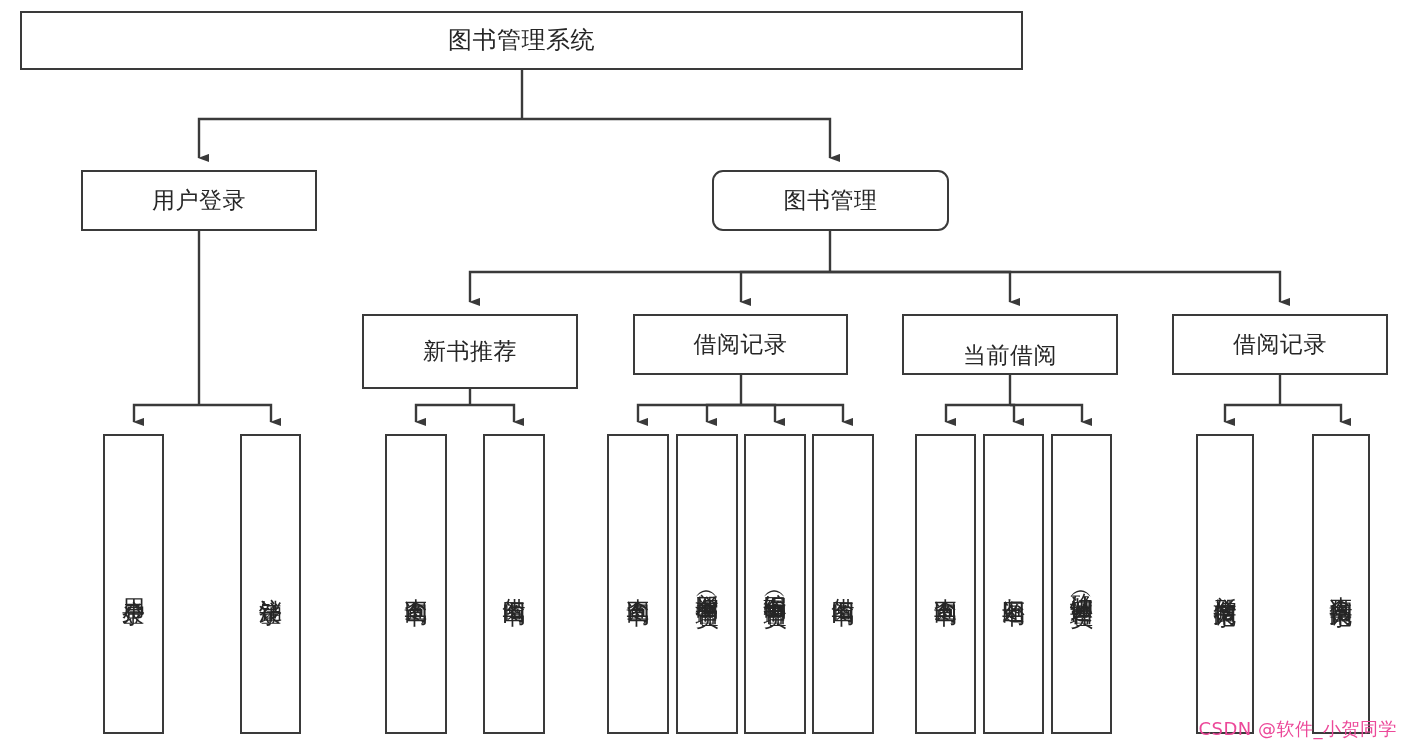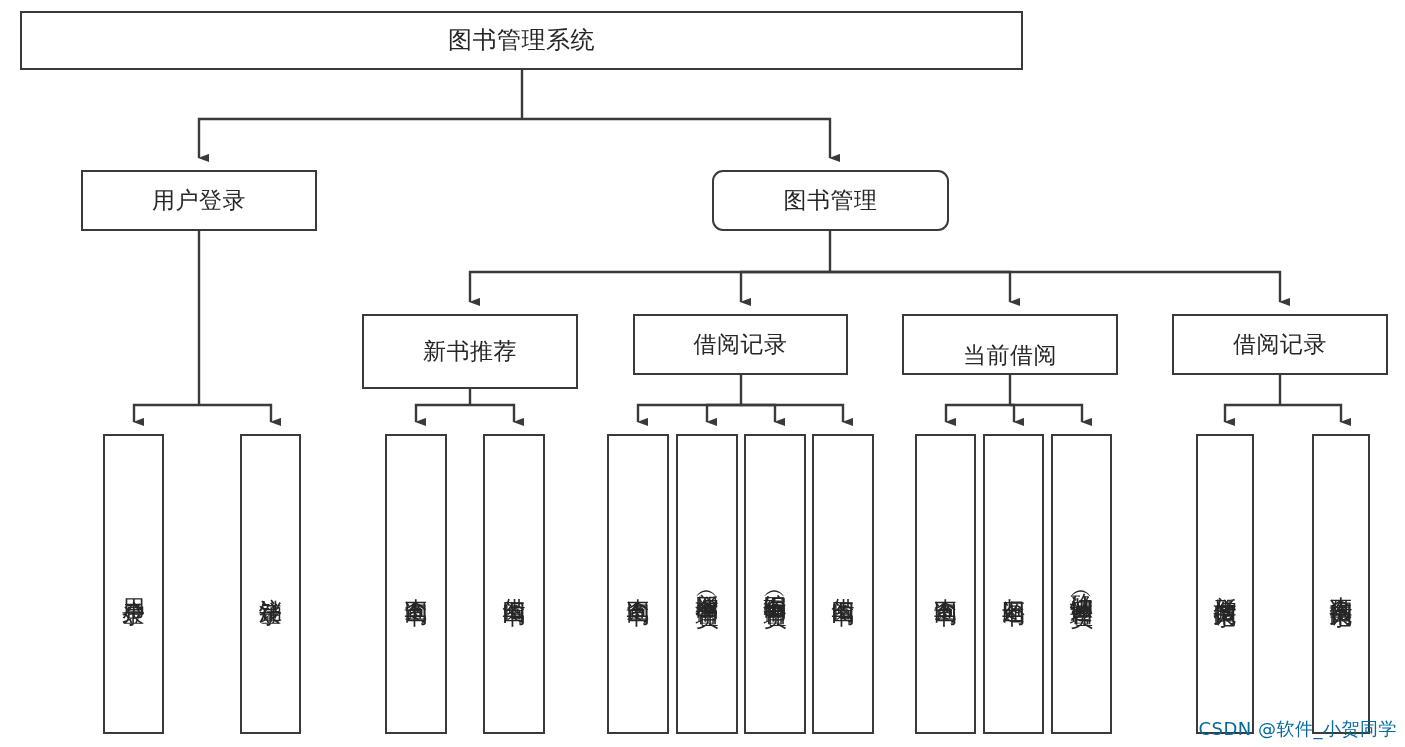--- a/index.html
+++ b/index.html
@@ -58,21 +58,21 @@
     top: 0;
     width: 1405px;
     height: 747px;
     pointer-events: none;
   }
   #watermark {
     position: absolute;
     right: 8px;
     bottom: 6px;
     font-size: 18px;
-    color: #0369a1;
+    color: #ec4899;
     font-family: "DejaVu Sans", "Liberation Sans", sans-serif;
     white-space: nowrap;
     letter-spacing: 0.5px;
     margin-top: 24px;
   }
 </style>
 </head>
 <body>
 
 <div id="diagram-root">

